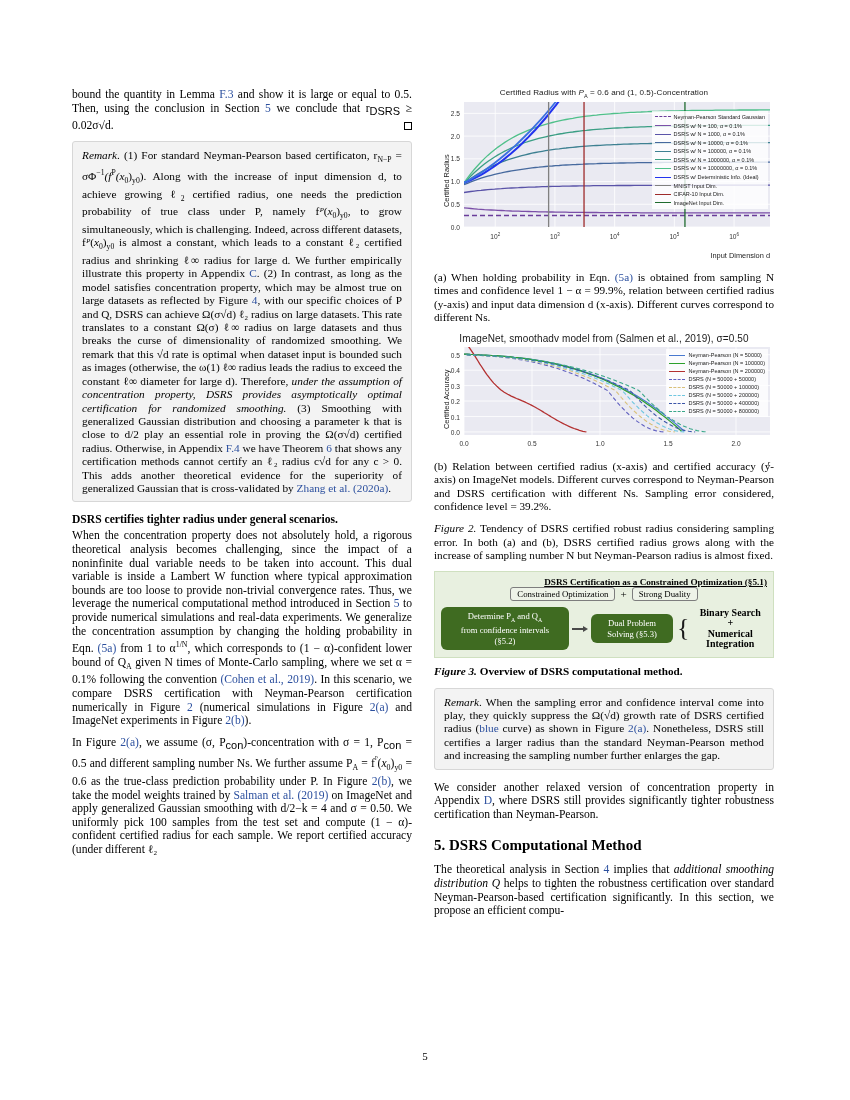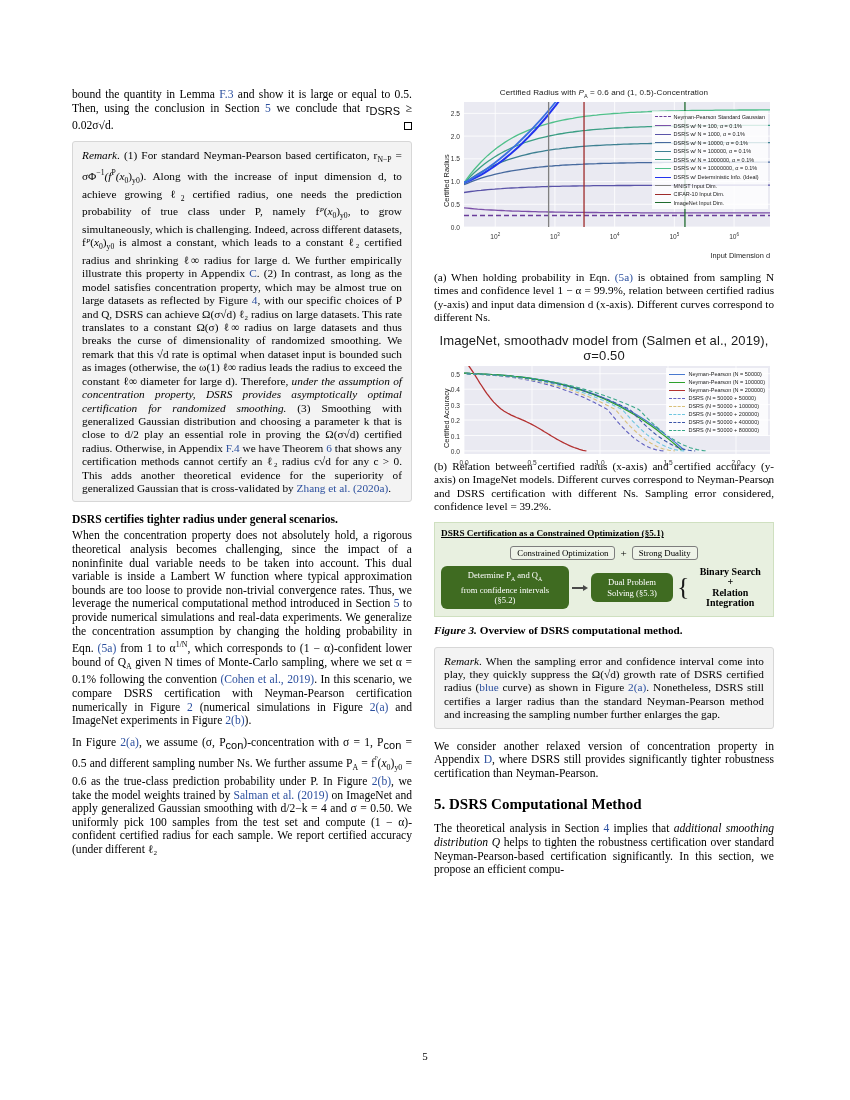--- a/index.html
+++ b/index.html
@@ -46,21 +46,21 @@
   .xtick { position:absolute; top:100%; margin-top:3px; font-size:6.6px; color:#333; transform:translateX(-50%); white-space:nowrap;}
   .ylab { position:absolute; font-size:7.4px; color:#222; transform: rotate(-90deg); transform-origin: 0 0; white-space:nowrap;}
   .xlab { font-size:7.4px; color:#222; text-align:right; margin-top:12px;}
   .legendbox { position:absolute; background:rgba(255,255,255,0.80); padding:2px 3px; }
   .legrow { display:flex; align-items:center; height:8.6px; }
   .legswatch { width:16px; height:0; border-top-width:1.5px; border-top-style:solid; margin-right:3px; flex:0 0 16px;}
   .legtext { font-size:5.5px; color:#222; white-space:nowrap; }
 
   
   .fig3 { width:340px; background:#e8f0e0; border:0.6px solid #cfe0c0; padding:5px 6px 7px 6px; }
-  .fig3 .hdr { text-align:left; font-family:"Liberation Serif", serif; font-weight:bold; font-size:9.2px; text-decoration:underline; margin-bottom:8px;}
+  .fig3 .hdr { text-align:right; font-family:"Liberation Serif", serif; font-weight:bold; font-size:9.2px; text-decoration:underline; margin-bottom:0;}
   .fig3 .pills { display:flex; justify-content:center; align-items:center; gap:5px; margin-bottom:6px;}
   .pill { border:0.8px solid #7d7d7d; border-radius:3px; background:#eef3e8; font-size:8.8px; padding:1px 6px; font-family:"Liberation Serif", serif;}
   .plus { font-size:11px; }
   .fig3 .flow { display:flex; align-items:center; gap:3px; }
   .gbox { background:#3f6b21; color:#fff; border-radius:6px; text-align:center; font-family:"Liberation Serif", serif;
           font-size:8.6px; line-height:10.4px; padding:4px 5px; }
   .arrow { flex:0 0 16px; height:10px; position:relative; }
   .arrow::before { content:""; position:absolute; left:0; top:4.5px; width:12px; height:1.4px; background:#4a4a4a;}
   .arrow::after { content:""; position:absolute; left:11px; top:1.8px; border-left:5px solid #4a4a4a; border-top:3.4px solid transparent; border-bottom:3.4px solid transparent;}
   .brace { font-size:26px; line-height:0.8; color:#1a1a1a; font-family:"Liberation Serif", serif; margin:0 1px;}
@@ -199,21 +199,21 @@
         <div class="ylab" style="left:-22px; top:105px;">Certified Radius</div>
         <div class="xlab"><span>Input Dimension d</span></div>
       </div>
     </div>
 
     <p class="figcap">
       <span>(a) When holding probability in Eqn. </span><span class="ref">(5a)</span><span> is obtained from sampling N times and confidence level 1 − α = 99.9%, relation between certified radius (y-axis) and input data dimension d (x-axis). Different curves correspond to different Ns.</span>
     </p>
 
     <div class="chart-box" style="height:122px;">
-      <div class="chart-title" style="font-size:13px;">ImageNet, smoothadv model from (Salmen et al., 2019), σ=0.50</div>
+      <div class="chart-title" style="font-size:10px;">ImageNet, smoothadv model from (Salmen et al., 2019), σ=0.50</div>
       <div class="plotwrap" style="margin-left:30px; margin-right:4px;">
         <div class="plotarea" id="plotB" style="height:88px;">
           <svg id="svgB" width="100%" height="100%" viewBox="0 0 306 88" preserveAspectRatio="none" style="position:absolute;inset:0;">
                 <line x1="0" y1="0" x2="0" y2="88" stroke="#fff" stroke-width="0.8"></line>
                 <line x1="68" y1="0" x2="68" y2="88" stroke="#fff" stroke-width="0.8"></line>
                 <line x1="136" y1="0" x2="136" y2="88" stroke="#fff" stroke-width="0.8"></line>
                 <line x1="204" y1="0" x2="204" y2="88" stroke="#fff" stroke-width="0.8"></line>
                 <line x1="272" y1="0" x2="272" y2="88" stroke="#fff" stroke-width="0.8"></line>
                 <line x1="0" y1="84.91228070175438" x2="306" y2="84.91228070175438" stroke="#fff" stroke-width="0.8"></line>
                 <line x1="0" y1="69.47368421052632" x2="306" y2="69.47368421052632" stroke="#fff" stroke-width="0.8"></line>
@@ -280,20 +280,23 @@
               <div class="xtick" style="top: 2px; left: 66.6667%;">1.5</div>
               <div class="xtick" style="top: 2px; left: 88.8889%;">2.0</div>
             </div>
         <div class="ylab" style="left:-22px; top:82px;">Certified Accuracy</div>
         <div class="xlab" style="font-style:italic;"><span>r</span></div>
       </div>
     </div>
 
     <p class="figcap">(b) Relation between certified radius (x-axis) and certified accuracy (y-axis) on ImageNet models. Different curves correspond to Neyman-Pearson and DSRS certification with different Ns. Sampling error considered, confidence level = 39.2%.</p>
 
+    <p class="figcap">
+      <i>Figure 2.</i><span> Tendency of DSRS certified robust radius considering sampling error. In both (a) and (b), DSRS certified radius grows along with the increase of sampling number N but Neyman-Pearson radius is almost fixed.</span>
+    </p>
 
     <div class="fig3">
       <div class="hdr">DSRS Certification as a Constrained Optimization (§5.1)</div>
       <div class="pills">
         <span class="pill">Constrained Optimization</span>
         <span class="plus">+</span>
         <span class="pill">Strong Duality</span>
       </div>
       <div class="flow">
         <div class="gbox" style="flex:0 0 128px;">
@@ -303,21 +306,21 @@
         </div>
         <div class="arrow"></div>
         <div class="gbox" style="flex:0 0 82px;">
           <span>Dual Problem</span><br>
           <span>Solving (§5.3)</span>
         </div>
         <div class="brace">{</div>
         <div class="rblock" style="flex:1;">
           <span>Binary Search</span><br>
           <span>+</span><br>
-          <span>Relation Integration</span>
+          <span>Numerical Integration</span>
         </div>
       </div>
     </div>
 
     <p class="figcap" style="text-align:left; margin-top:7px;font-weight:bold;">
       <i>Figure 3.</i><span> Overview of DSRS computational method.</span>
     </p>
 
 
     <div class="remark">

